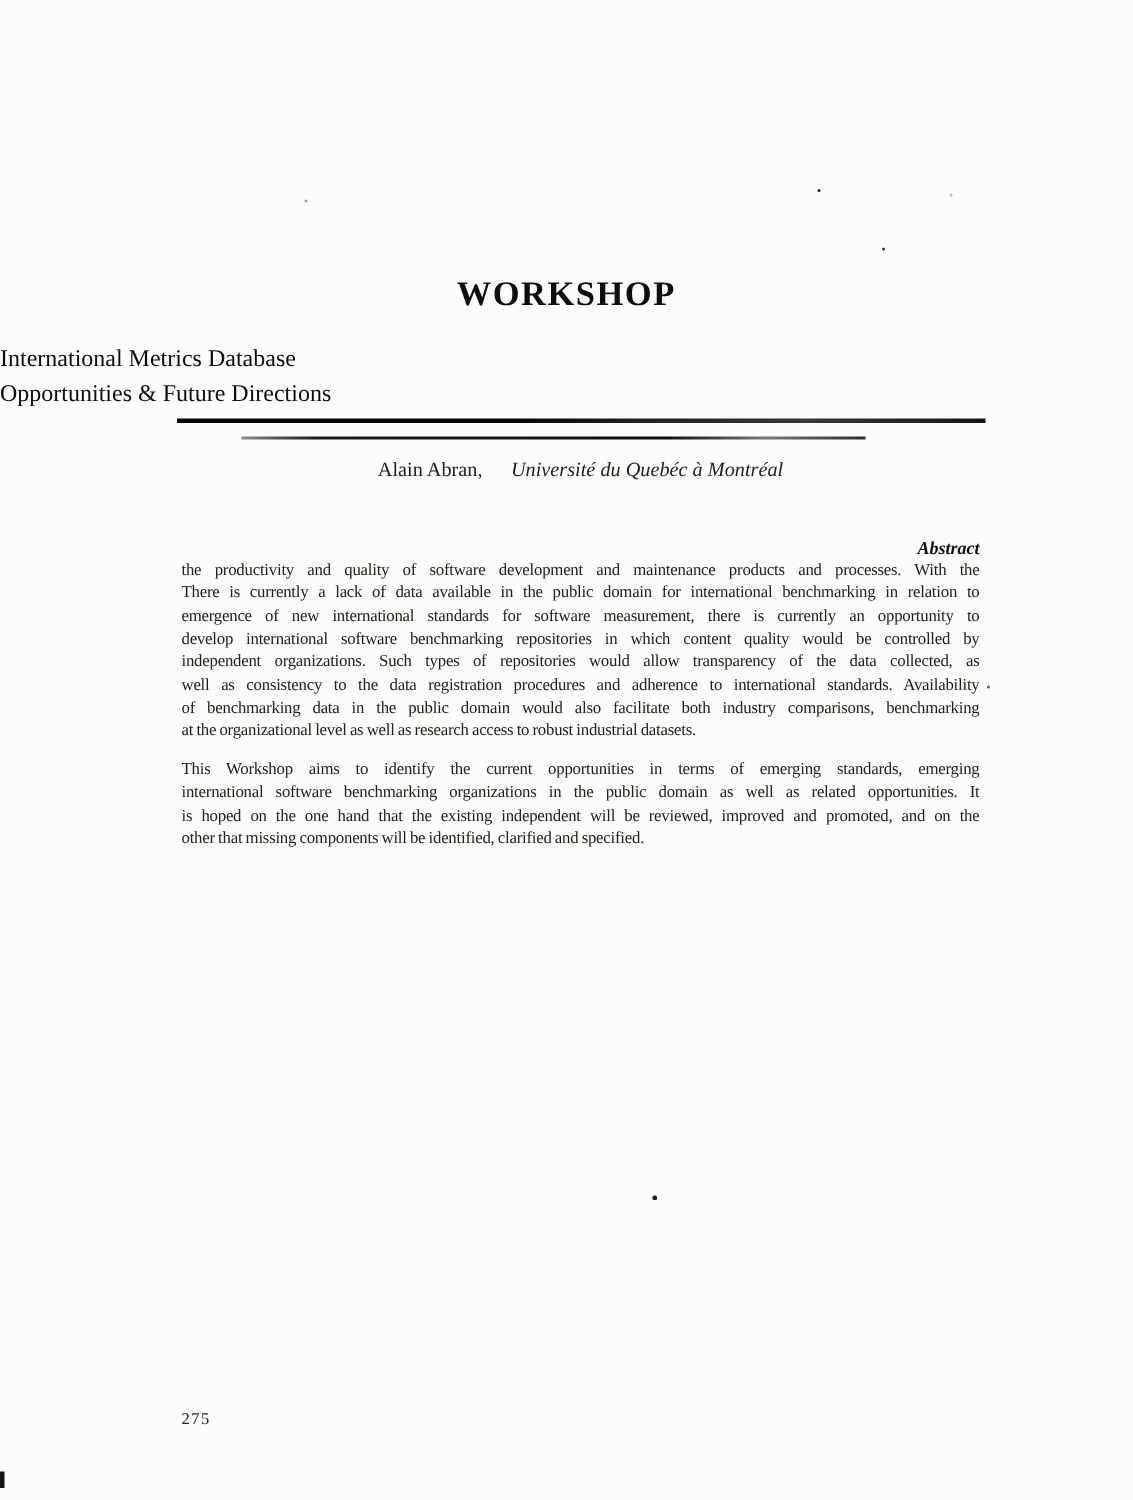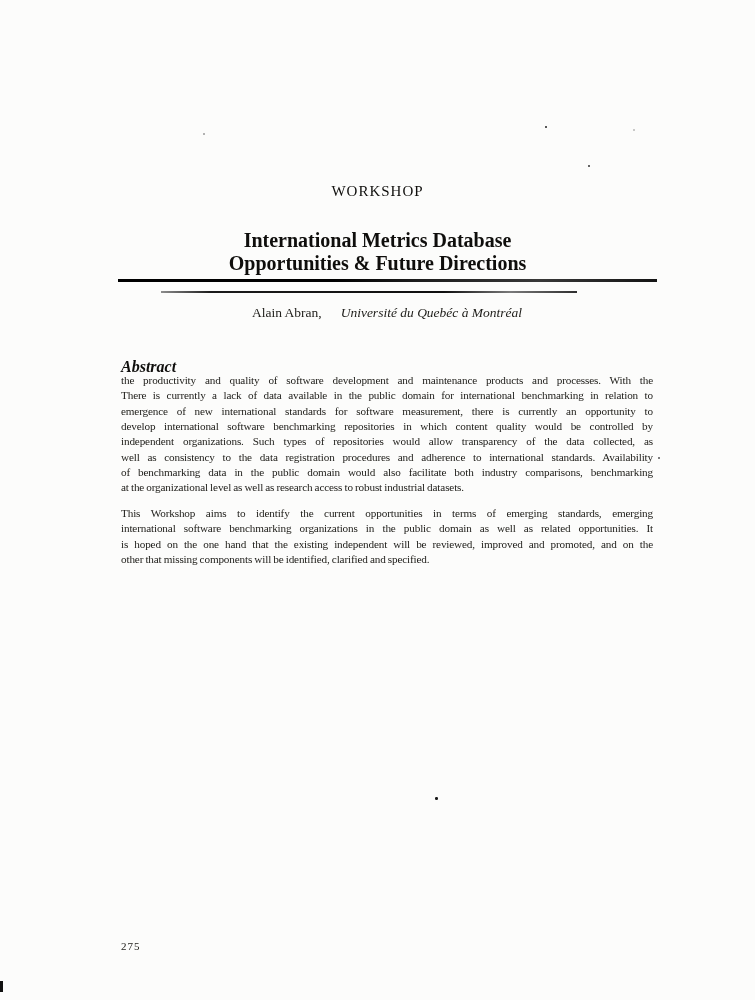--- a/index.html
+++ b/index.html
@@ -14,49 +14,48 @@
     margin:0 auto;
     background:var(--paper);
     font-family:"Liberation Serif","DejaVu Serif",serif;
     color:var(--ink);
     overflow:hidden;
   }
   
   .workshop-heading{
     position:absolute;top:183px;left:0;width:755px;
     text-align:center;
-    font-size:15px;font-weight:normal;letter-spacing:1px;
+    font-size:23px;font-weight:bold;letter-spacing:1px;
     color:var(--ink_strong);
   }
   .paper-title{
     position:absolute;top:229px;left:0;width:755px;
-    text-align:center;
-    font-size:20px;font-weight:bold;line-height:22.5px;
+    font-size:16px;font-weight:normal;line-height:22.5px;
     color:var(--ink_strong);
   }
   
   .rule-primary{
     position:absolute;left:118px;top:279px;width:539px;height:3px;
     background:linear-gradient(to right,#000 0%,#000 40%,#1c1c1c 55%,#383838 78%,#141414 100%);
   }
   .rule-secondary{
     position:absolute;left:161px;top:291px;width:416px;height:2px;
     background:linear-gradient(to right,#8d8d8d 0%,#1b1b1b 12%,#0f0f0f 68%,#7a7a7a 84%,#2e2e2e 100%);
   }
   
   .author-line{
     position:absolute;left:121px;top:305px;width:532px;
     text-align:center;font-size:13.5px;
   }
   .author-affiliation{font-style:italic;margin-left:19px;}
   
   .abstract-heading{
     position:absolute;left:121px;top:358px;width:532px;
-    text-align:left;
-    font-size:16px;font-weight:bold;font-style:italic;
+    text-align:right;
+    font-size:12px;font-weight:bold;font-style:italic;
     color:var(--ink_strong);
   }
   .lines-block{position:absolute;left:121px;width:532px;}
   #abstract-lines{top:373px;}
   #body-lines{top:506px;}
   .jline{
     height:15.35px;line-height:15.35px;overflow:hidden;
     font-size:11.2px;letter-spacing:-0.15px;word-spacing:-0.5px;
     text-align:justify;text-align-last:justify;
   }

